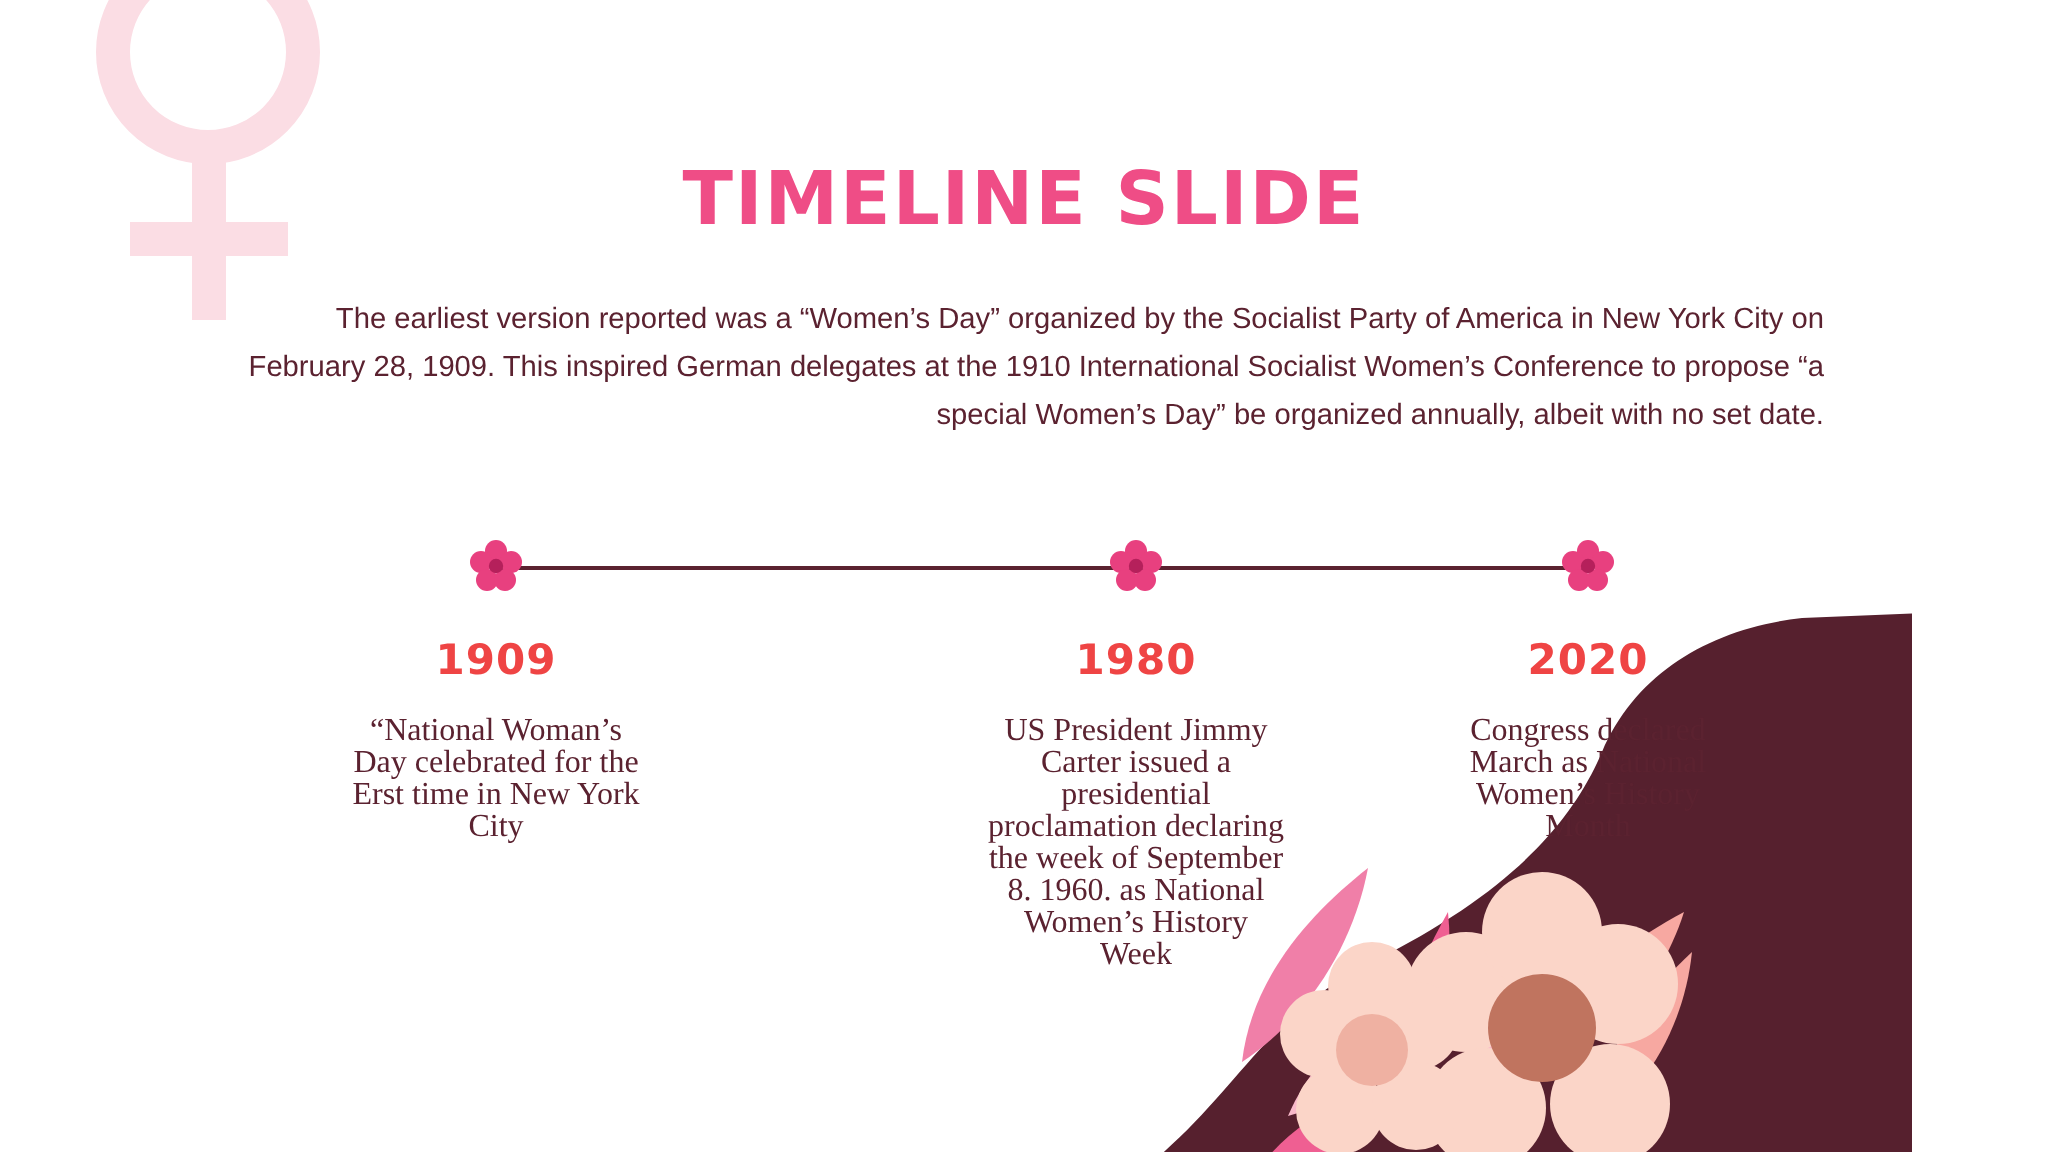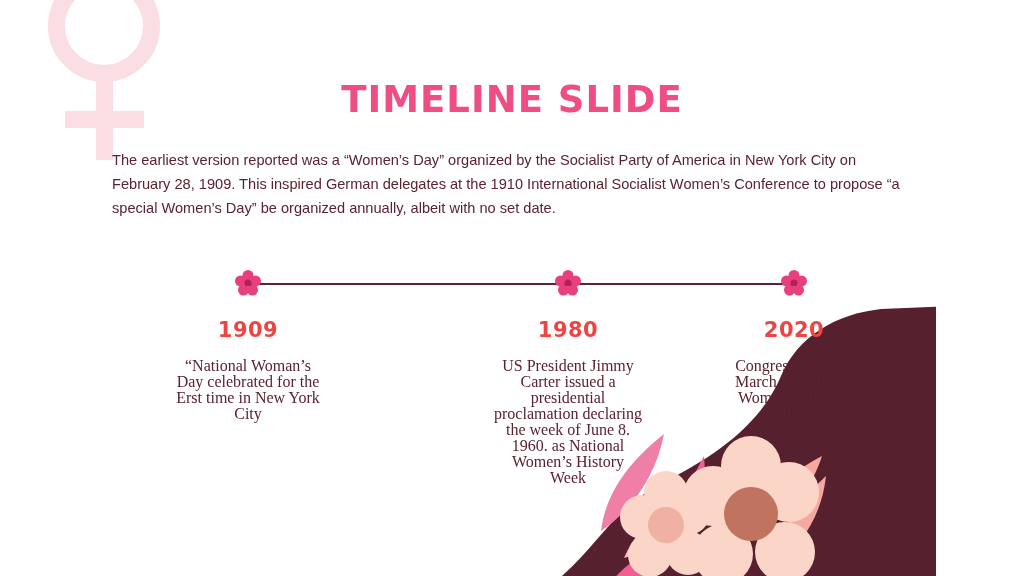--- a/index.html
+++ b/index.html
@@ -12,20 +12,21 @@
     background: #ffffff;
     font-family: "Liberation Sans", sans-serif;
     overflow: hidden;
   }
   #slide {
     position: relative;
     width: 936px;
     height: 576px;
     background: #ffffff;
     overflow: hidden;
+    padding-left: 20px;
   }
 
   
   .venus {
     position: absolute;
     left: 38px;
     top: -30px;
     width: 150px;
     height: 230px;
     pointer-events: none;
@@ -79,21 +80,21 @@
     font-size: 37px;
     letter-spacing: 1px;
     color: #ef4d86;
     text-transform: uppercase;
   }
   .intro {
     position: absolute;
     top: 148px;
     left: 112px;
     width: 800px;
-    text-align: left;
+    text-align: right;
     color: #5b2230;
     font-size: 14.6px;
     line-height: 24px;
   }
 
   
   .timeline {
     position: absolute;
     top: 270px;
     left: 0;
@@ -225,21 +226,21 @@
         <svg width="26" height="26" viewBox="0 0 26 26" xmlns="http://www.w3.org/2000/svg">
           <circle cx="13" cy="5.5" r="5.5" fill="#e8407f"></circle>
           <circle cx="5.5" cy="11" r="5.5" fill="#e8407f"></circle>
           <circle cx="20.5" cy="11" r="5.5" fill="#e8407f"></circle>
           <circle cx="8.5" cy="20" r="5.5" fill="#e8407f"></circle>
           <circle cx="17.5" cy="20" r="5.5" fill="#e8407f"></circle>
           <circle cx="13" cy="13" r="3.6" fill="#b5205b"></circle>
         </svg>
       </div>
       <div class="year">1980</div>
-      <div class="desc">US President Jimmy Carter issued a presidential proclamation declaring the week of June 8. 1960. as National Women’s History Week</div>
+      <div class="desc">US President Jimmy Carter issued a presidential proclamation declaring the week of September 8. 1960. as National Women’s History Week</div>
     </div>
 
     <div class="node n4">
       <div class="flower">
         <svg width="26" height="26" viewBox="0 0 26 26" xmlns="http://www.w3.org/2000/svg">
           <circle cx="13" cy="5.5" r="5.5" fill="#e8407f"></circle>
           <circle cx="5.5" cy="11" r="5.5" fill="#e8407f"></circle>
           <circle cx="20.5" cy="11" r="5.5" fill="#e8407f"></circle>
           <circle cx="8.5" cy="20" r="5.5" fill="#e8407f"></circle>
           <circle cx="17.5" cy="20" r="5.5" fill="#e8407f"></circle>

